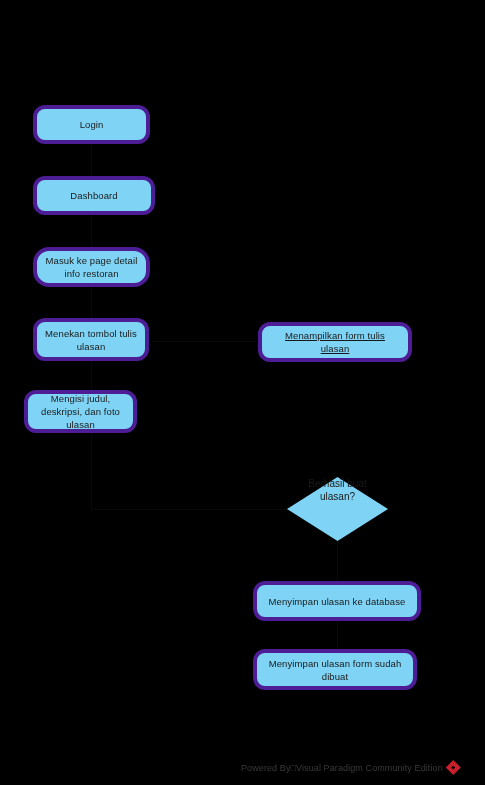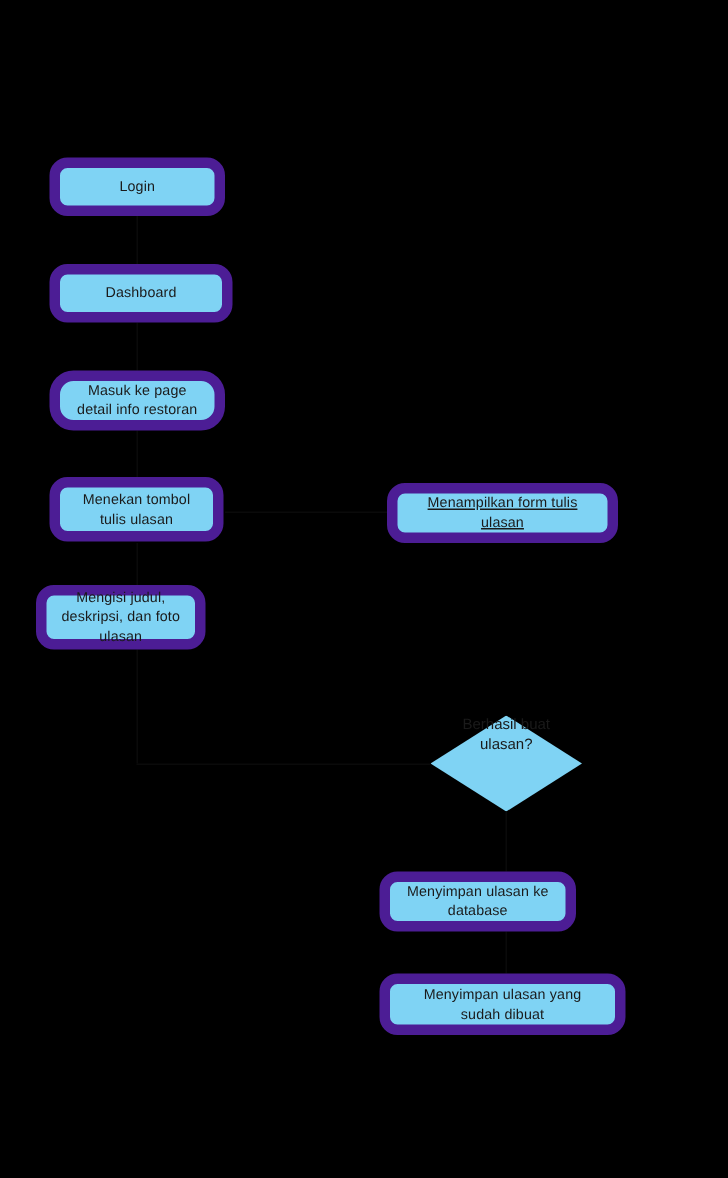--- a/index.html
+++ b/index.html
@@ -14,21 +14,21 @@
     position: relative;
     width: 485px;
     height: 785px;
     background: #000000;
     overflow: hidden;
   }
   .node {
     position: absolute;
     box-sizing: border-box;
     background: #7FD3F4;
-    border: 7px solid #4c1d95;
+    border: 4px solid #4c1d95;
     border-radius: 12px;
     color: #1a1a1a;
     font-size: 9.5px;
     line-height: 13px;
     display: flex;
     align-items: center;
     justify-content: center;
     text-align: center;
     padding: 2px 8px;
     letter-spacing: 0.1px;
@@ -132,22 +132,29 @@
 
   <div class="node" style="left:258px; top:322px; width:154px; height:40px;text-decoration:underline;">
     <span class="label">Menampilkan form tulis ulasan</span>
   </div>
 
   <div class="decision" style="left:287px; top:477px; width:101px; height:64px;">
     <span class="diamond-shape"></span>
     <span class="label">Berhasil buat ulasan?</span>
   </div>
 
-  <div class="node" style="left:253px; top:581px; width:131px; height:40px;">
+  <div class="node" style="left:253px; top:581px; width:168px; height:40px;">
     <span class="label">Menyimpan ulasan ke database</span>
   </div>
 
   <div class="node" style="left:253px; top:649px; width:164px; height:41px;">
-    <span class="label">Menyimpan ulasan yang sudah dibuat</span>
+    <span class="label">Menyimpan ulasan form sudah dibuat</span>
   </div>
 
+  <div class="watermark" style="left:241px; top:760px;">
+    <span>Powered By□Visual Paradigm Community Edition</span>
+    <span class="vp-logo">
+      <span class="outer"></span>
+      <span class="inner"></span>
+    </span>
+  </div>
 
 </div>
 
 </body></html>

